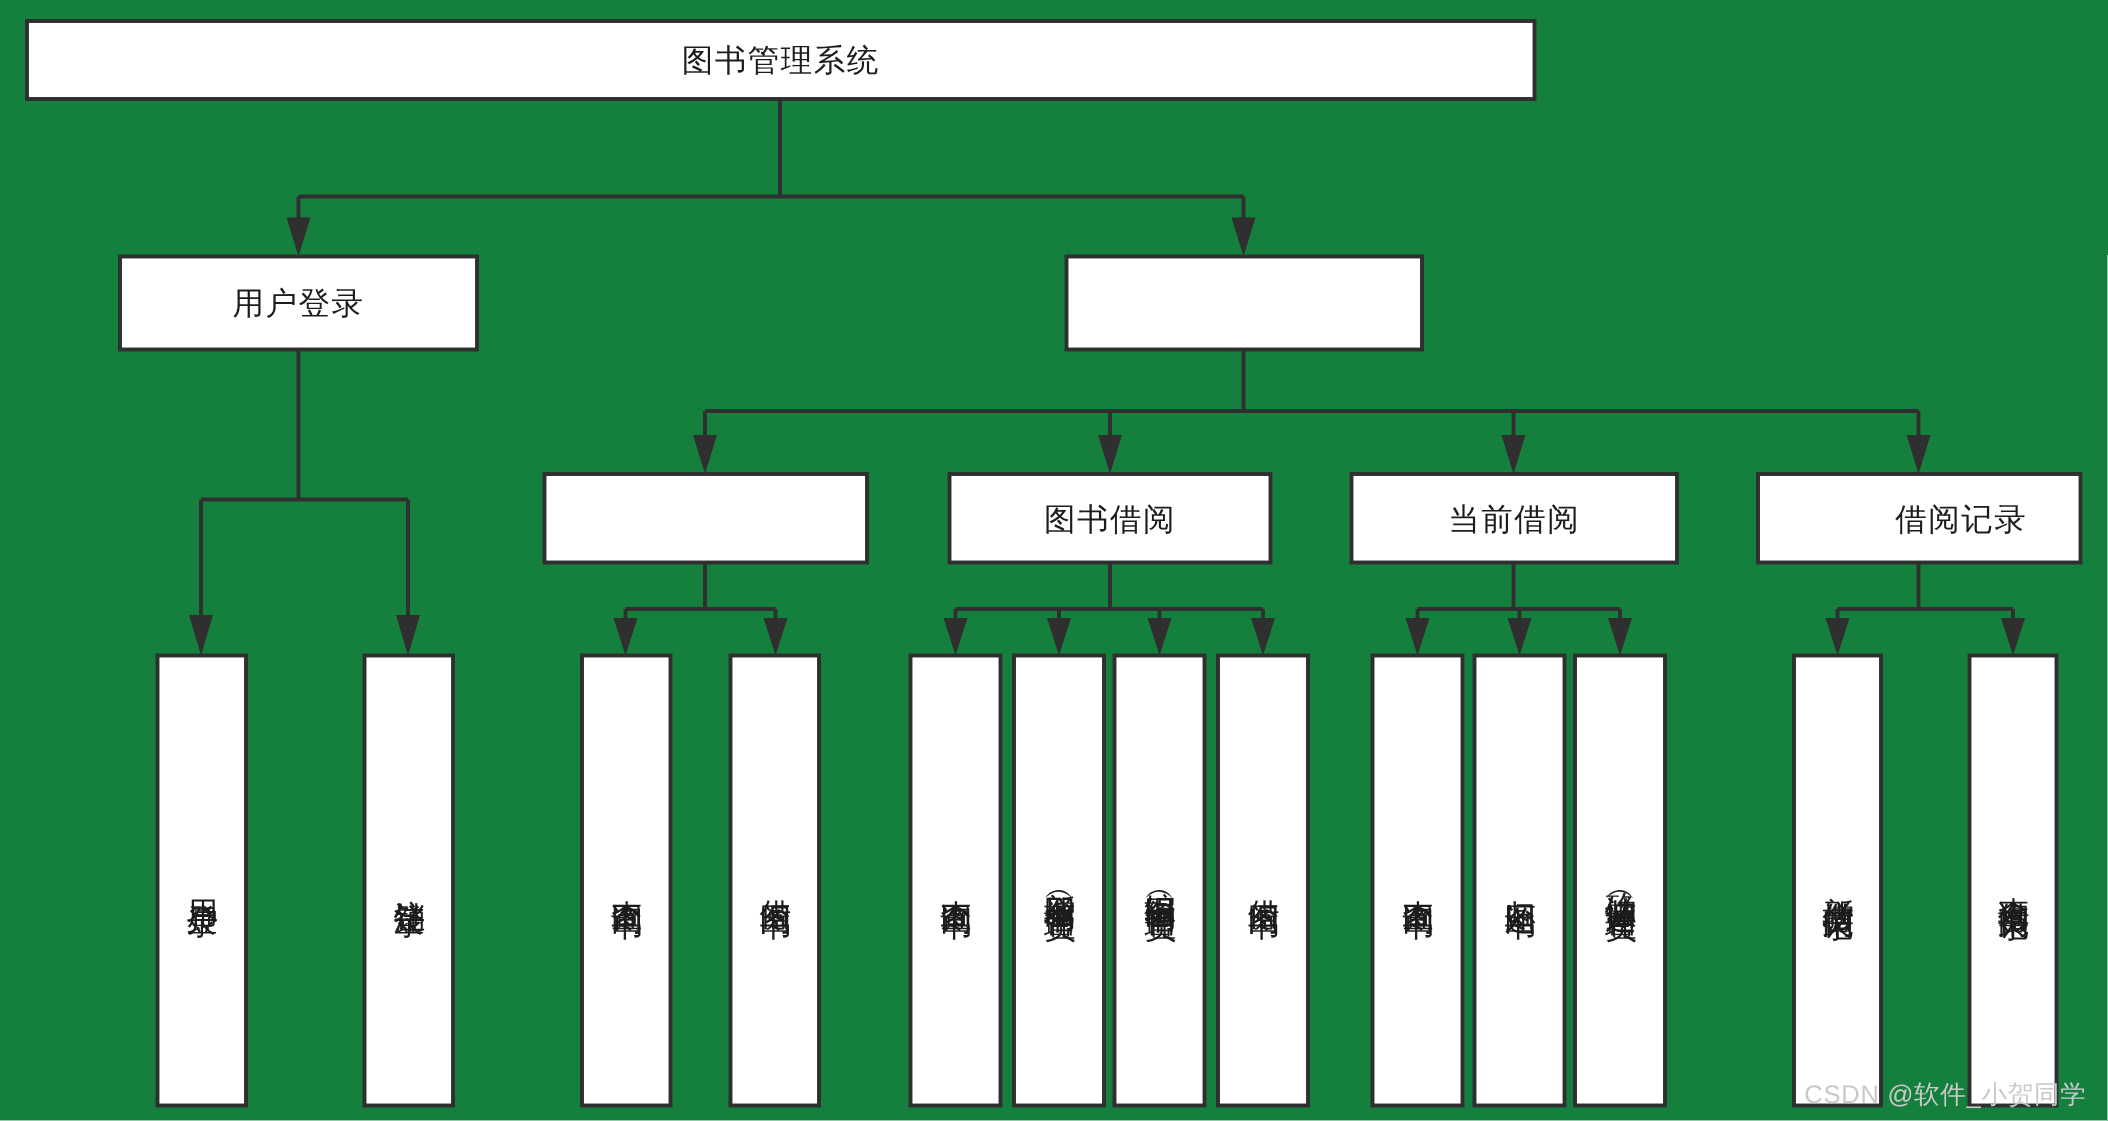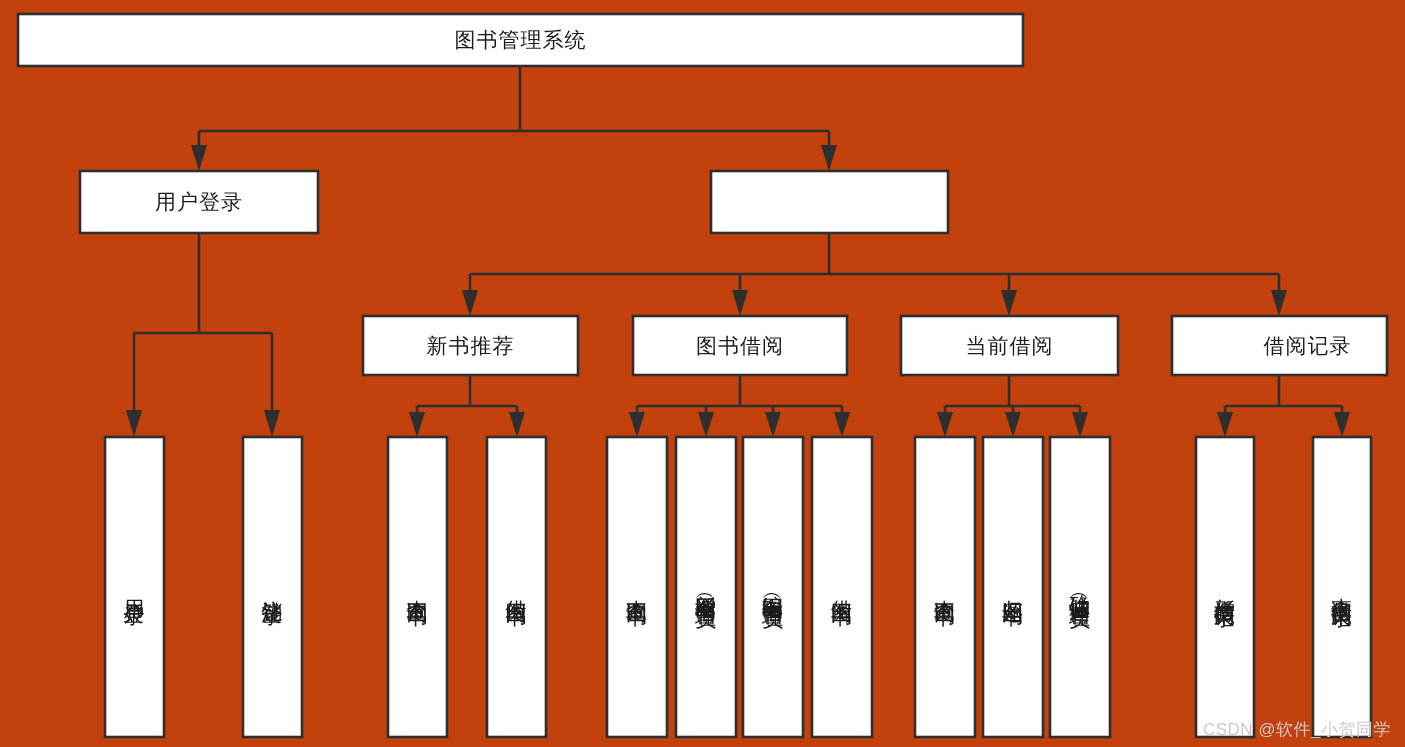--- a/index.html
+++ b/index.html
@@ -10,21 +10,21 @@
   body {
     width: 1405px;
     height: 747px;
     overflow: hidden;
     font-family: "Liberation Sans", "DejaVu Sans", sans-serif;
   }
   #diagram-root {
     position: relative;
     width: 1405px;
     height: 747px;
-    background: #c2410c;
+    background: #15803d;
   }
   svg#tree-svg {
     position: absolute;
     left: 0;
     top: 0;
     width: 1405px;
     height: 747px;
     display: block;
   }
   .node-box {
@@ -191,21 +191,20 @@
     <rect class="node-box" x="983" y="437" width="60" height="300"></rect>
     <rect class="node-box" x="1050" y="437" width="60" height="300"></rect>
     <rect class="node-box" x="1196" y="437" width="58" height="300"></rect>
     <rect class="node-box" x="1313" y="437" width="58" height="300"></rect>
   </svg>
 
   <div class="htext-wrap" style="left:18px; top:14px; width:1005px; height:52px;">图书管理系统</div>
 
   <div class="htext-wrap" style="left:80px; top:171px; width:238px; height:62px;">用户登录</div>
 
-  <div class="htext-wrap" style="left:363px; top:316px; width:215px; height:59px;">新书推荐</div>
   <div class="htext-wrap" style="left:901px; top:316px; width:217px; height:59px;">当前借阅</div>
   <div class="htext-wrap" style="left:633px; top:316px; width:214px; height:59px;">图书借阅</div>
   <div class="htext-wrap" style="left:1172px; top:316px; width:215px; height:59px;margin-left:28px;">借阅记录</div>
 
   <div class="vtext-wrap" style="left:105px; top:437px; width:59px; height:300px;">用户登录</div>
   <div class="vtext-wrap" style="left:243px; top:437px; width:59px; height:300px;">注销登录</div>
   <div class="vtext-wrap" style="left:388px; top:437px; width:59px; height:300px;">查询图书</div>
   <div class="vtext-wrap" style="left:487px; top:437px; width:59px; height:300px;">借阅图书</div>
   <div class="vtext-wrap" style="left:607px; top:437px; width:60px; height:300px;">查询图书</div>
   <div class="vtext-wrap" style="left:676px; top:437px; width:60px; height:300px;">新增图书（管理员）</div>

